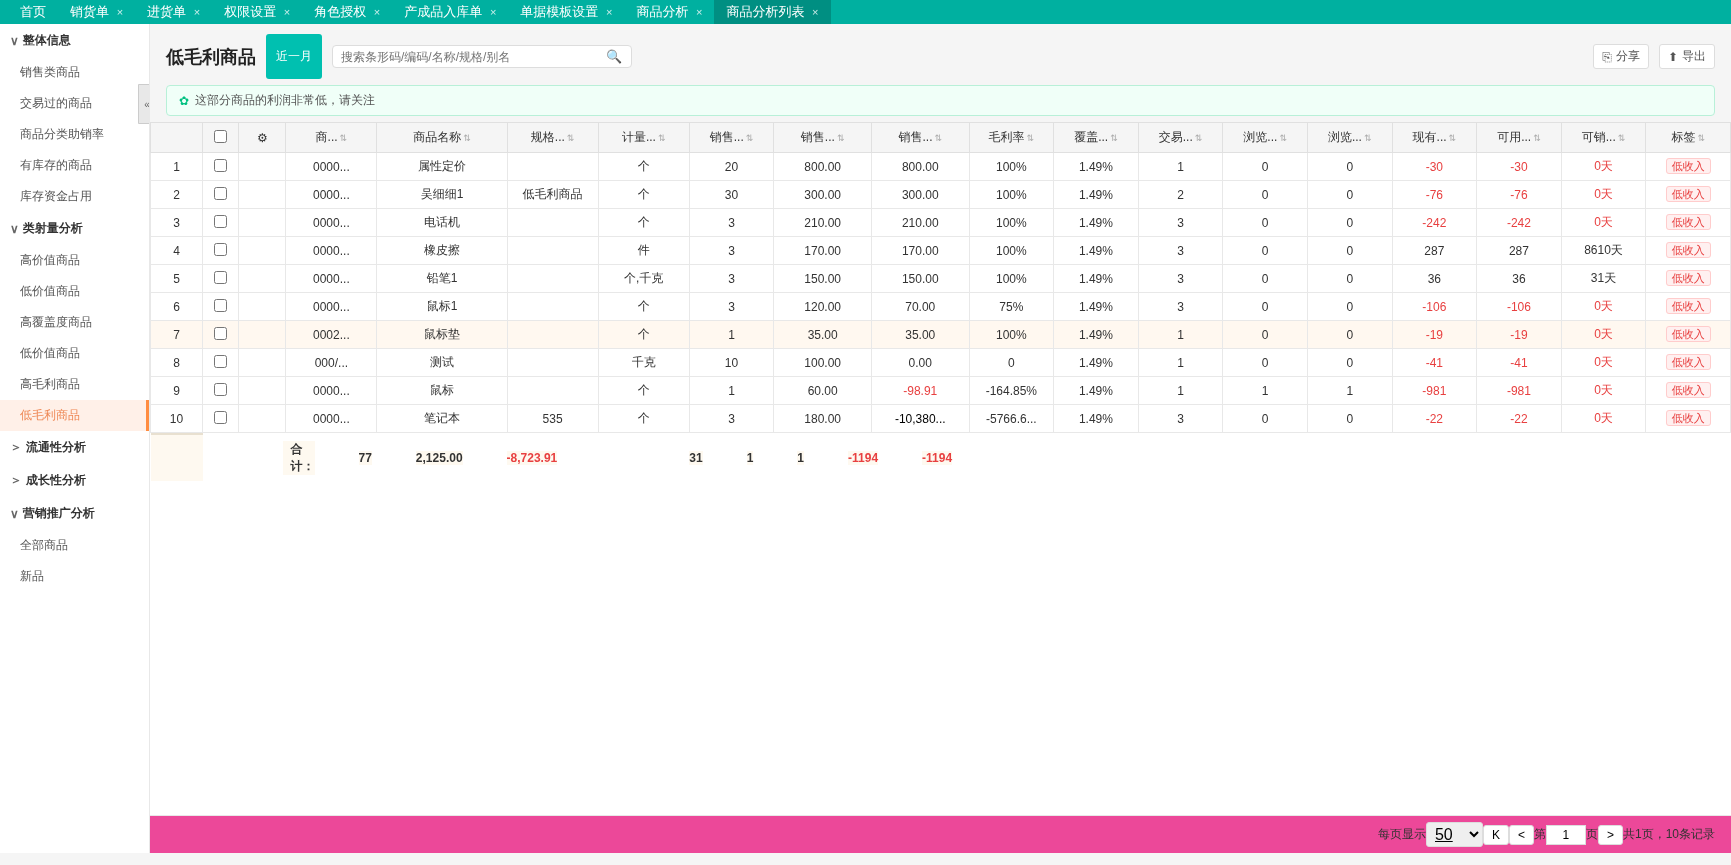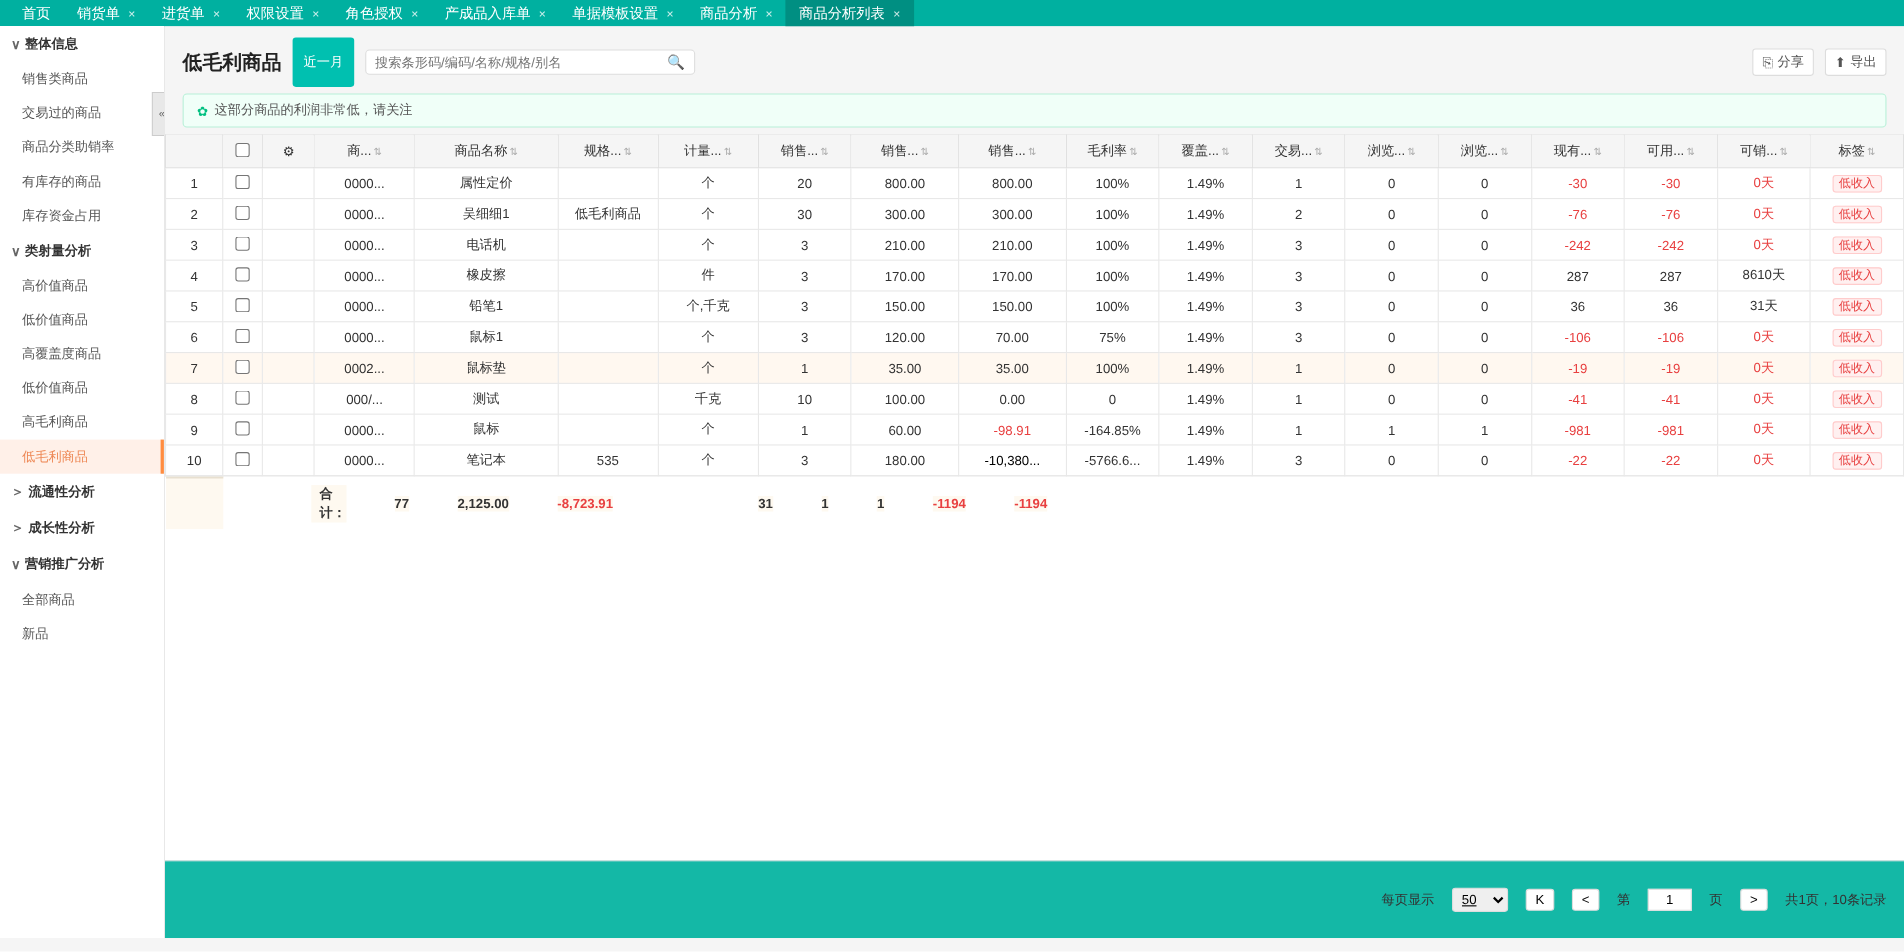--- a/index.html
+++ b/index.html
@@ -228,30 +228,30 @@
       border: none;
       background: #fef9f0;
       font-weight: bold;
     }
 
     
     .bottom-bar {
       display: flex;
       align-items: center;
       justify-content: flex-end;
-      padding: 24px 16px;
-      background: #14b8a6;
+      padding: 6px 16px;
+      background: #ec4899;
       border-top: 1px solid #e8e8e8;
-      gap: 16px;
+      gap: 0;
       font-size: 12px;
     }
     .page-size-select {
       border: 1px solid #ddd;
       padding: 2px 4px;
-      font-size: 12px;
+      font-size: 16px;
       border-radius: 3px;
       text-decoration: underline;
     }
     .page-nav-btn {
       border: 1px solid #ddd;
       background: #fff;
       padding: 2px 8px;
       cursor: pointer;
       font-size: 12px;
       border-radius: 3px;

